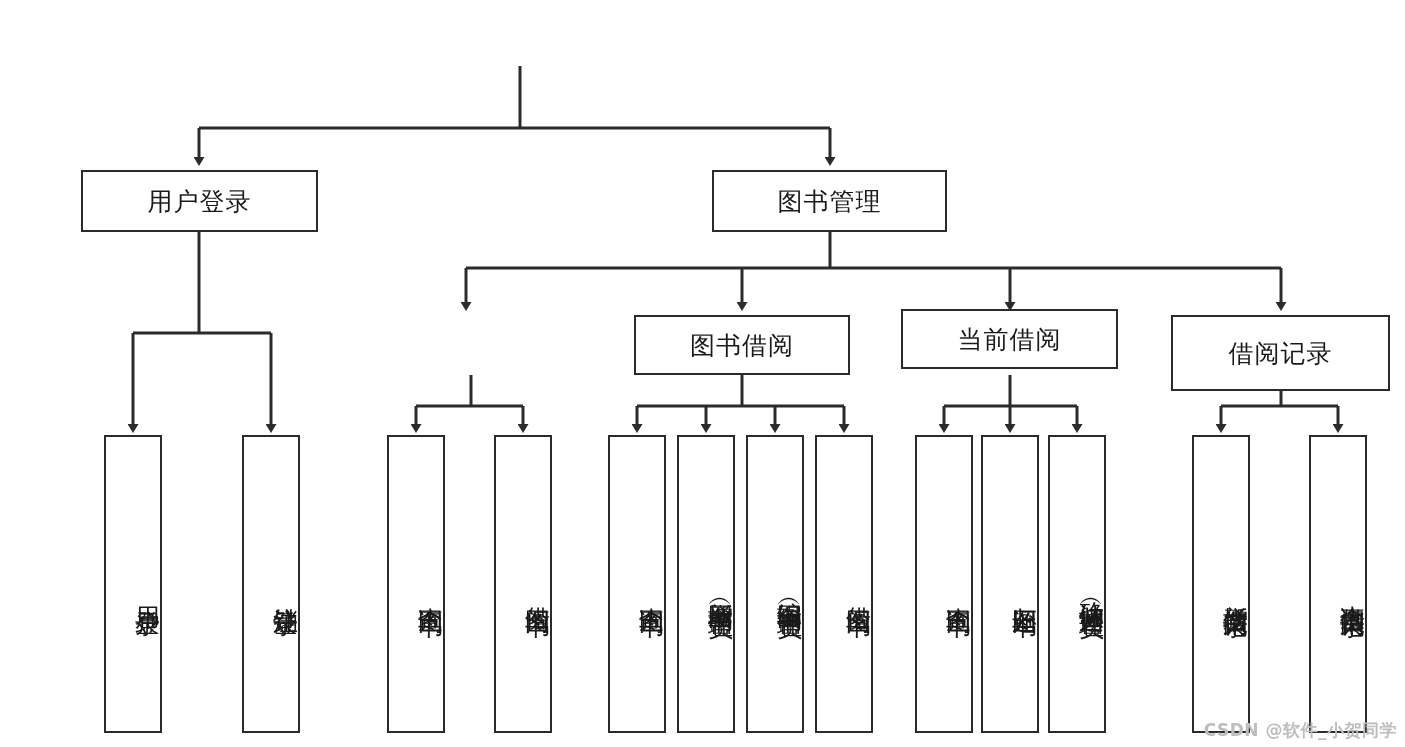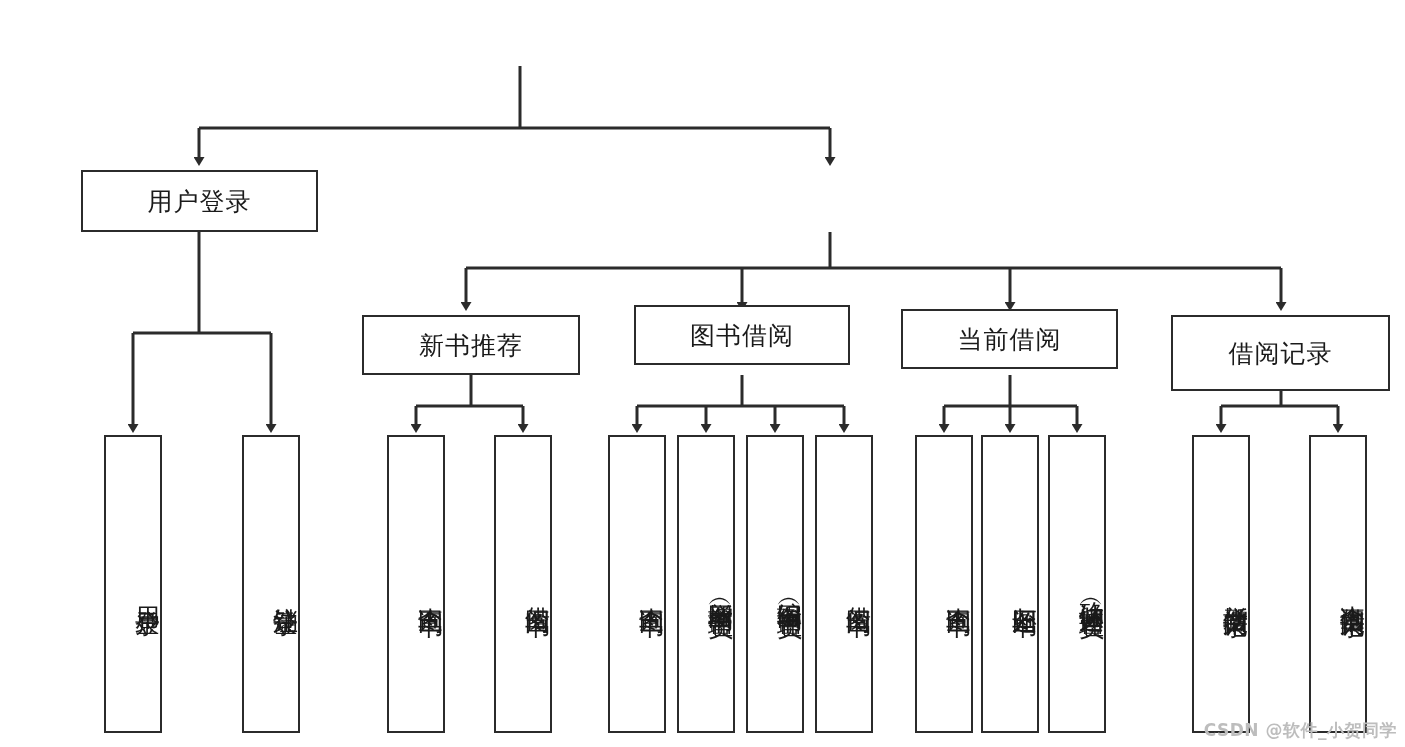--- a/index.html
+++ b/index.html
@@ -119,24 +119,24 @@
       <path d="M1281,375 L1281,406"></path>
       <path d="M1221,406 L1338,406"></path>
       <path d="M1221,406 L1221,425" marker-end="url(#arrow)"></path>
       <path d="M1338,406 L1338,425" marker-end="url(#arrow)"></path>
     </g>
   </svg>
 
 
   <div class="node horiz" style="left:81px; top:170px; width:237px; height:62px;">用户登录</div>
 
+  <div class="node horiz" style="left:712px; top:170px; width:235px; height:62px;">图书管理</div>
 
-  <div class="node horiz" style="left:362px; top:315px; width:218px; height:60px;">新书推荐</div>
 
-  <div class="node horiz" style="left:634px; top:305px; width:216px; height:60px;">图书借阅</div>
+  <div class="node horiz" style="left:634px; top:315px; width:216px; height:60px;">图书借阅</div>
 
   <div class="node horiz" style="left:901px; top:309px; width:217px; height:60px;">当前借阅</div>
 
   <div class="node horiz" style="left:1171px; top:315px; width:219px; height:76px;">借阅记录</div>
 
   <div class="node vert" style="left:104px; top:435px; width:58px; height:298px;">
     <span class="vlabel">用户登录</span>
   </div>
   <div class="node vert" style="left:242px; top:435px; width:58px; height:298px;">
     <span class="vlabel">注销登录</span>

